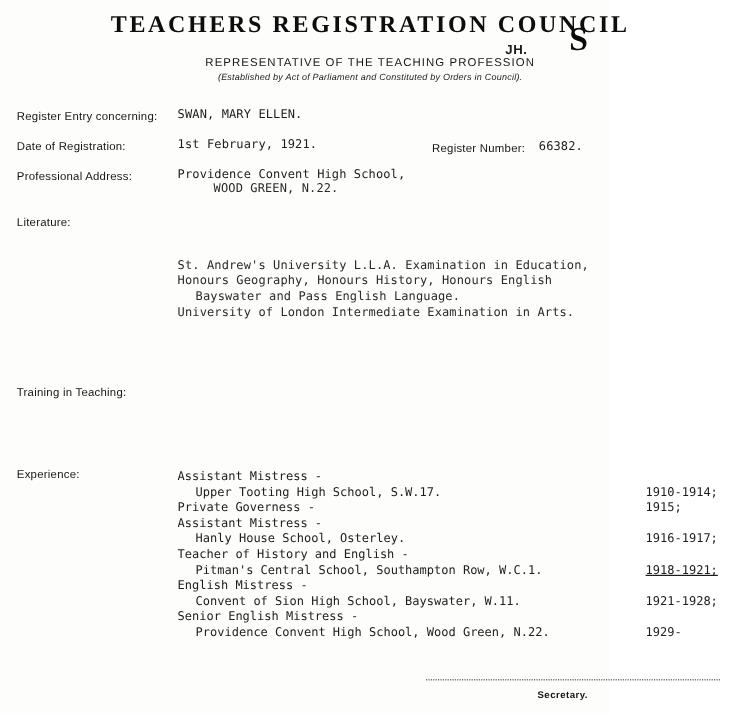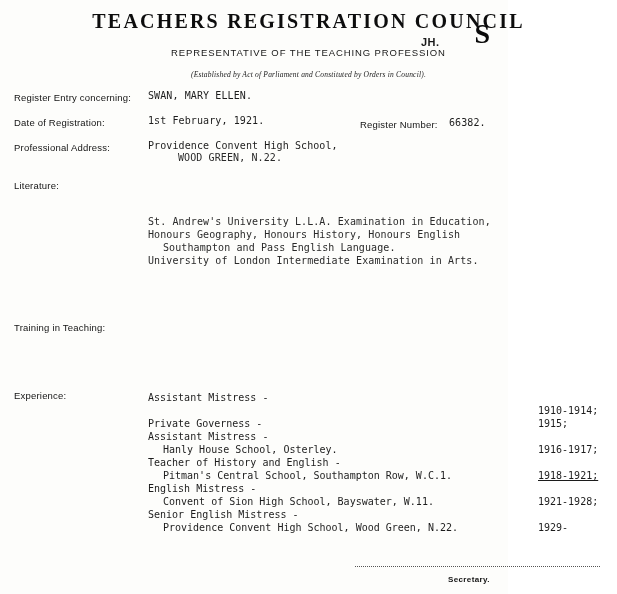--- a/index.html
+++ b/index.html
@@ -40,25 +40,25 @@
   }
   .council-sub {
     font-family: "Liberation Sans", sans-serif;
     font-size: 9.5px;
     letter-spacing: 0.9px;
     margin-top: 14px;
     color: #161616;
     text-align: center;
   }
   .council-estab {
-    font-family: Liberation Serif, serif;
+    font-family: Liberation Sans, sans-serif;
     font-style: italic;
     font-size: 7.5px;
     letter-spacing: 0.2px;
-    margin-top: 12px;
+    margin-top: 2px;
     color: #202020;
   }
   .jh-stamp {
     position: absolute;
     top: 36px;
     left: 421px;
     font-family: "Liberation Sans", sans-serif;
     font-size: 11px;
     font-weight: bold;
     color: #1a1a1a;
@@ -186,28 +186,29 @@
   <div class="field-label" id="lbl-reg-number">Register Number:</div>
   <div class="typed" id="val-reg-number">66382.</div>
 
   <div class="field-label" id="lbl-prof-address">Professional Address:</div>
   <div class="typed" id="val-prof-address-1">Providence Convent High School,</div>
   <div class="typed dim" id="val-prof-address-2">WOOD GREEN, N.22.</div>
 
   <div class="field-label" id="lbl-attainments">Literature:</div>
   <div class="typed dim attain-line" id="att-1">St. Andrew's University L.L.A. Examination in Education,</div>
   <div class="typed dim attain-line" id="att-2">Honours Geography, Honours History, Honours English</div>
-  <div class="typed dim attain-line" id="att-3">Southampton and Pass English Language.</div>
+  <div class="typed dim attain-line" id="att-3">Bayswater and Pass English Language.</div>
   <div class="typed dim attain-line" id="att-4">University of London Intermediate Examination in Arts.</div>
 
   <div class="field-label" id="lbl-training">Training in Teaching:</div>
 
   <div class="field-label" id="lbl-experience">Experience:</div>
 
   <div class="exp-role" style="top:392px;">Assistant Mistress -</div>
+  <div class="exp-place" style="top:405px;">Upper Tooting High School, S.W.17.</div>
   <div class="exp-years" style="top:405px;">1910-1914;</div>
 
   <div class="exp-role" style="top:418px;">Private Governess -</div>
   <div class="exp-years" style="top:418px;">1915;</div>
 
   <div class="exp-role" style="top:431px;">Assistant Mistress -</div>
   <div class="exp-place" style="top:444px;">Hanly House School, Osterley.</div>
   <div class="exp-years" style="top:444px;">1916-1917;</div>
 
   <div class="exp-role" style="top:457px;">Teacher of History and English -</div>

